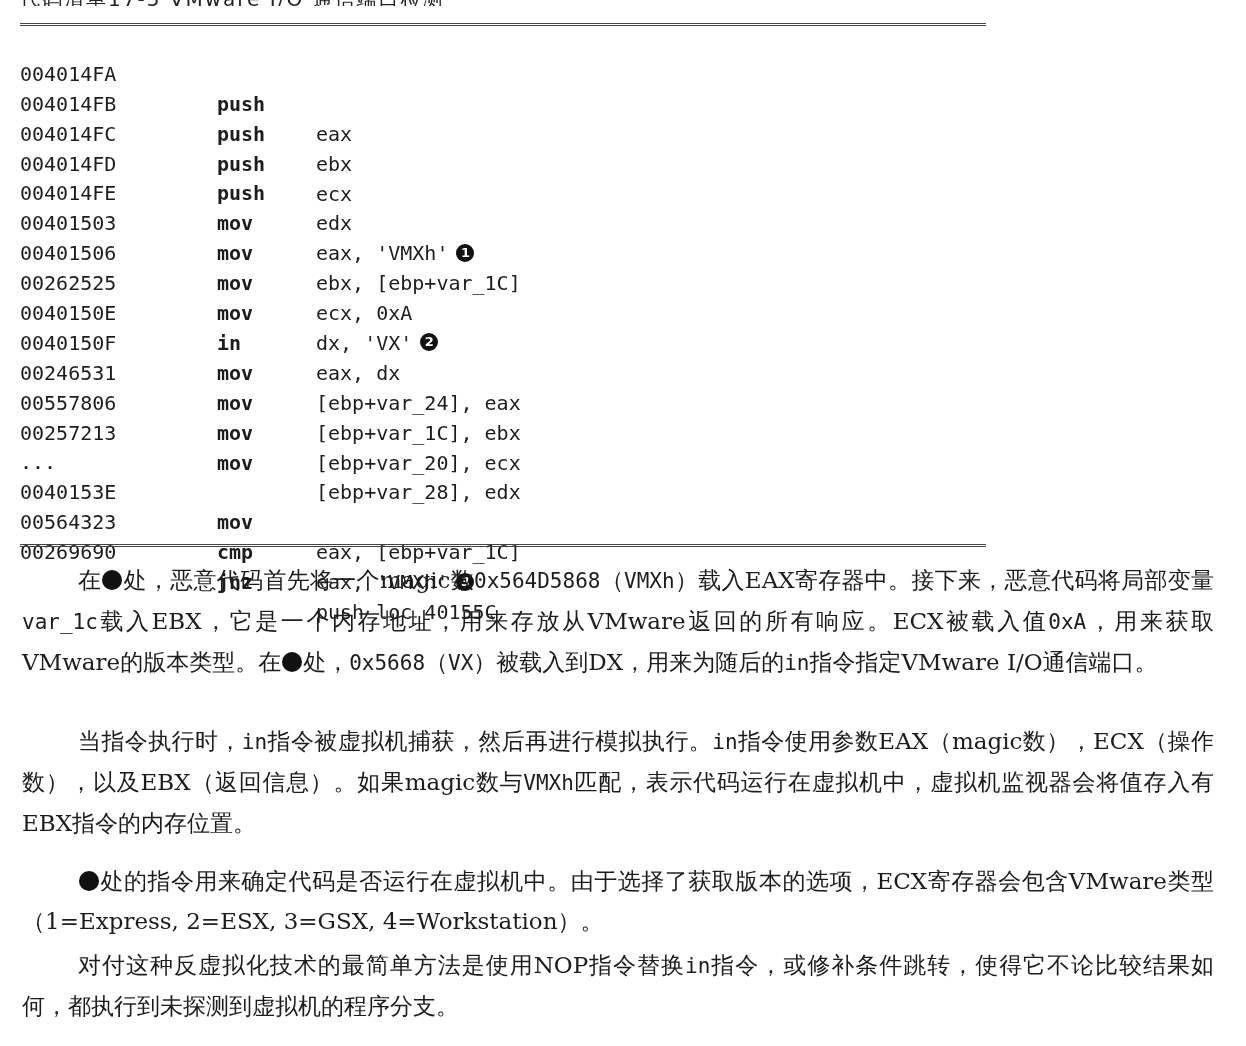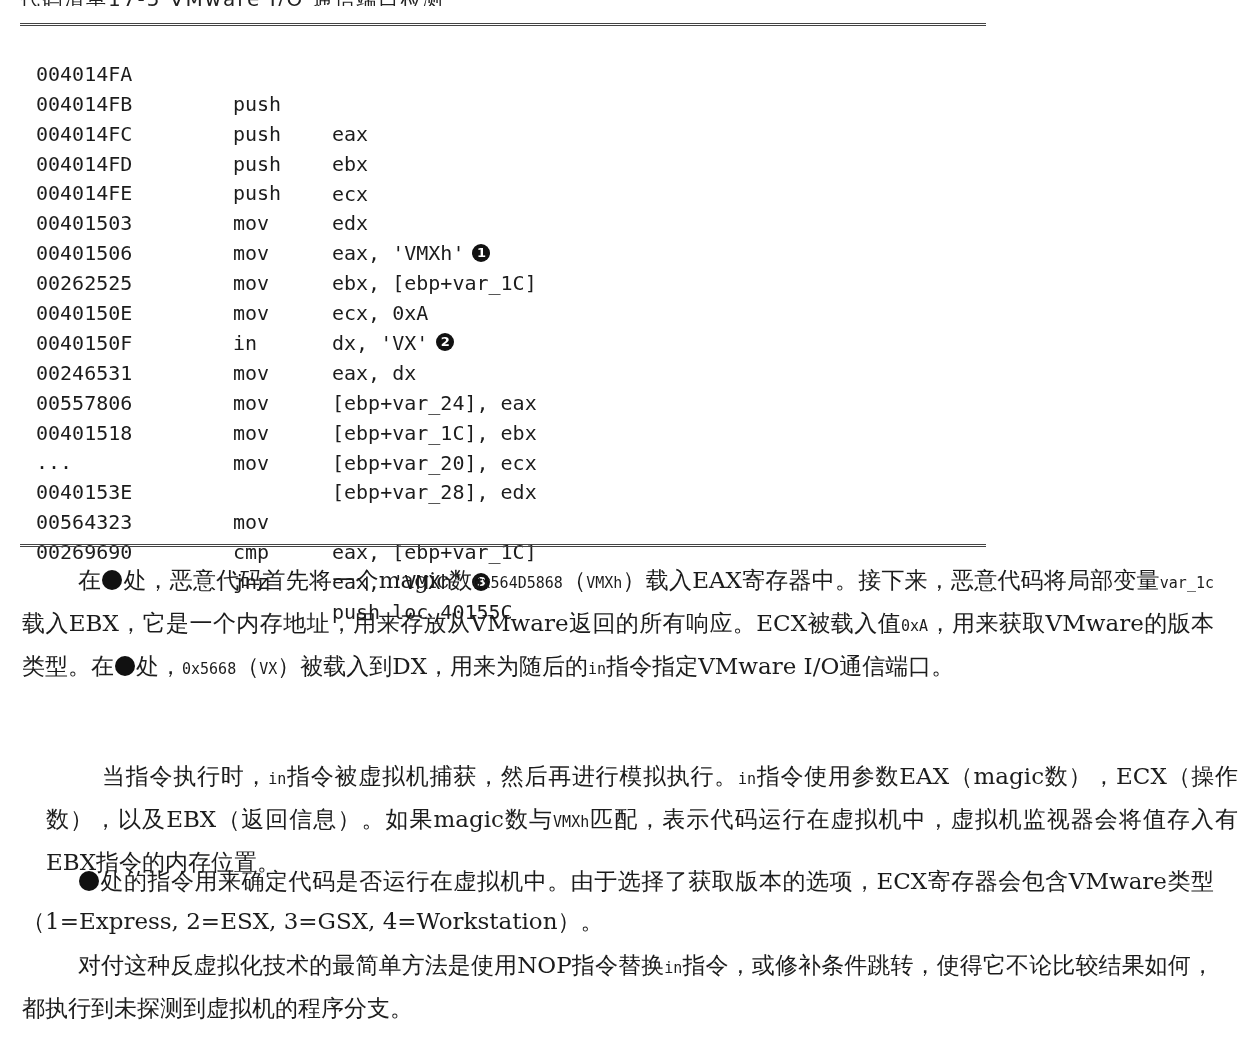--- a/index.html
+++ b/index.html
@@ -33,34 +33,34 @@
     height: 3px;
     border-top: 1px solid #444;
     border-bottom: 1px solid #444;
     box-sizing: border-box;
   }
   .rule.top { top: 23px; }
   .rule.bottom { top: 544px; }
 
   .code {
     position: absolute;
-    left: 36px;
+    left: 20px;
     top: 30px;
     font-family: "DejaVu Sans Mono", monospace;
     font-size: 20px;
     color: #1c1c1c;
   }
   .code-row {
     position: relative;
     height: 29.9px;
     line-height: 29.9px;
     white-space: pre;
   }
   .code-row .addr { position: absolute; left: 0; }
-  .code-row .mnem { position: absolute; left: 197px; }
+  .code-row .mnem { position: absolute; left: 197px; font-weight: bold; }
   .code-row .oper { position: absolute; left: 296px; }
   .code-row .ellipsis { position: absolute; left: 0; }
   .marker {
     display: inline-block;
     width: 18px;
     height: 18px;
     border-radius: 50%;
     background: #111;
     color: #fff;
     font-family: "DejaVu Sans", sans-serif;
@@ -101,24 +101,24 @@
     color: #1c1c1c;
     text-align: justify;
     text-align-last: left;
   }
   .prose p {
     margin: 0;
     text-indent: 56px;
   }
   .mono {
     font-family: "DejaVu Sans Mono", monospace;
-    font-size: 15px;
+    font-size: 21px;
   }
   .p1 { top: 560px; }
-  .p2 { top: 756px; margin-left: 24px; }
+  .p2 { top: 721px; }
   .p3 { top: 861px; }
   .p4 { top: 945px; }
 </style>
 </head>
 <body>
 
 <div class="caption-clip">代码清单17-5 VMware I/O 通信端口检测</div>
 
 <div class="rule top"></div>
 
@@ -177,21 +177,21 @@
     <span class="addr">00246531</span>
     <span class="mnem">mov</span>
     <span class="oper">[ebp+var_1C], ebx</span>
   </div>
   <div class="code-row">
     <span class="addr">00557806</span>
     <span class="mnem">mov</span>
     <span class="oper">[ebp+var_20], ecx</span>
   </div>
   <div class="code-row">
-    <span class="addr">00401518</span>
+    <span class="addr">00257213</span>
     <span class="mnem">mov</span>
     <span class="oper">[ebp+var_28], edx</span>
   </div>
   <div class="code-row">
     <span class="ellipsis">...</span>
   </div>
   <div class="code-row">
     <span class="addr">0040153E</span>
     <span class="mnem">mov</span>
     <span class="oper">eax, [ebp+var_1C]</span>

